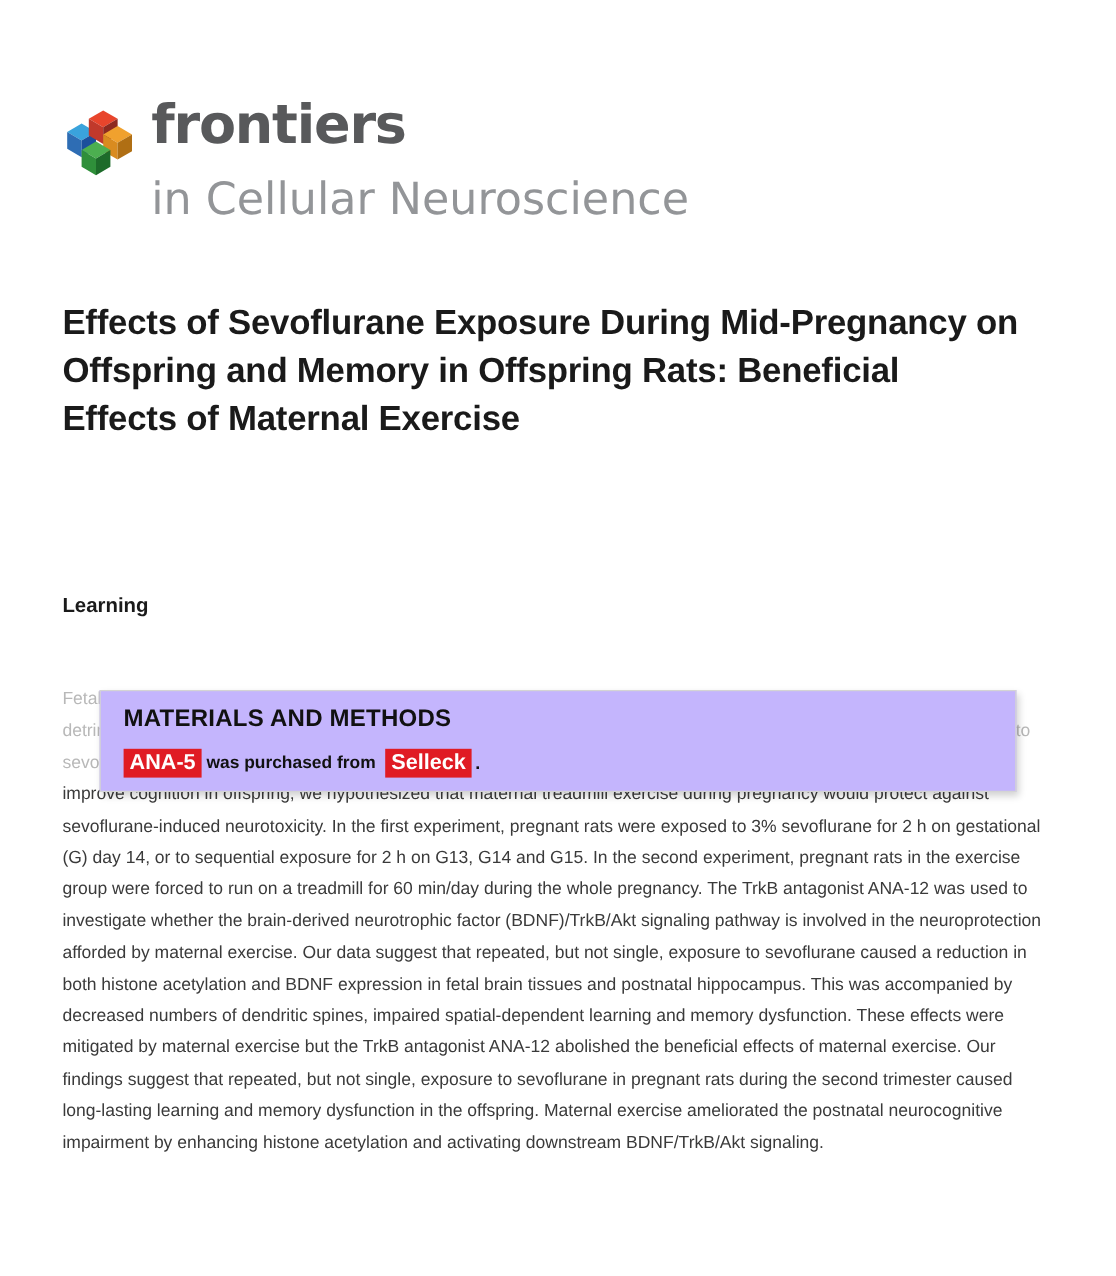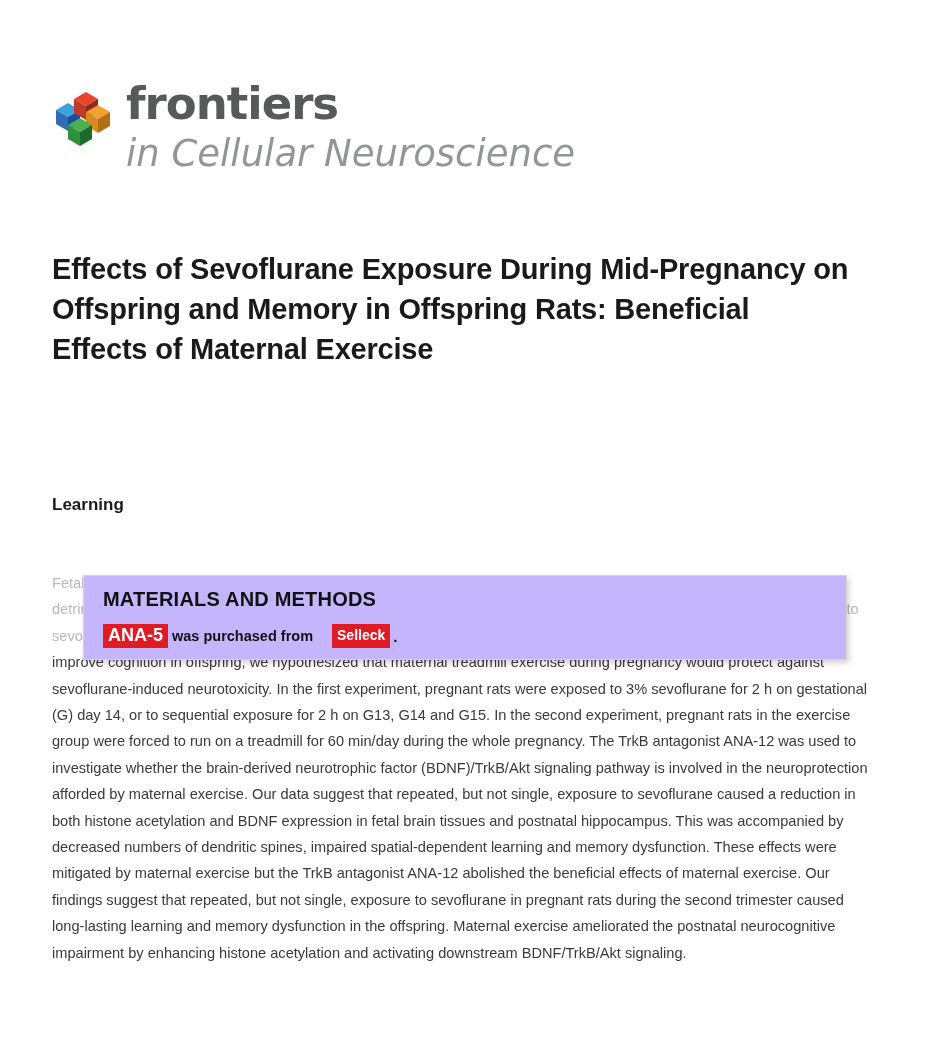--- a/index.html
+++ b/index.html
@@ -55,22 +55,21 @@
     display: block;
   }
   .logo-word2 {
     font-family: "DejaVu Sans", sans-serif;
     font-size: 37px;
     font-weight: normal;
     color: #939598;
     letter-spacing: 0px;
     line-height: 44px;
     display: block;
-    margin-top: 2px;
-    font-style: italic;
+    margin-top: 14px;
   }
 
   
   .title {
     position: absolute;
     left: 52px;
     top: 230px;
     width: 800px;
     font-size: 29px;
     font-weight: bold;
@@ -149,21 +148,21 @@
   }
   .hl {
     background: #e01b24;
     color: #ffffff;
     font-weight: bold;
     padding: 2px 5px 3px 5px;
     display: inline-block;
     line-height: 19px;
   }
   .hl.compound { font-size: 18px; }
-  .hl.vendor { font-size: 14px; margin-left: 15px; }
+  .hl.vendor { font-size: 18px; margin-left: 4px; }
   .callout-line .mid {
     margin: 0 4px;
     font-size: 14.5px;
   }
   .callout-line .tail {
     margin-left: 3px;
     font-size: 15px;
   }
 </style>
 </head>

